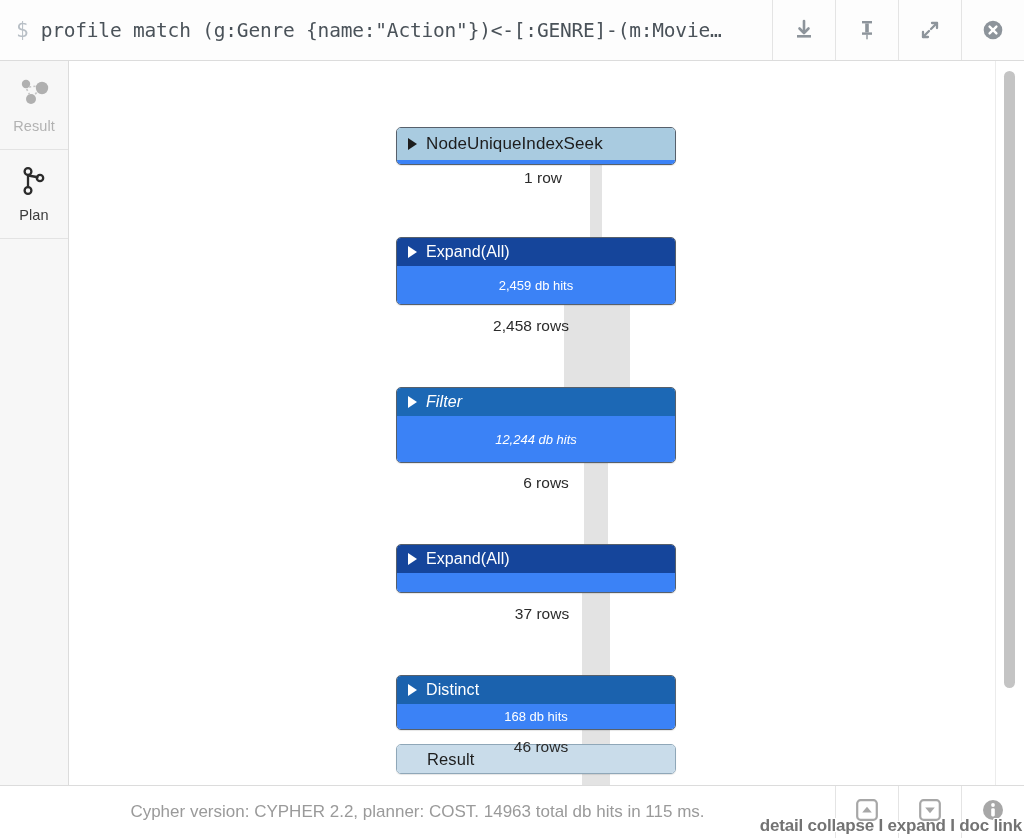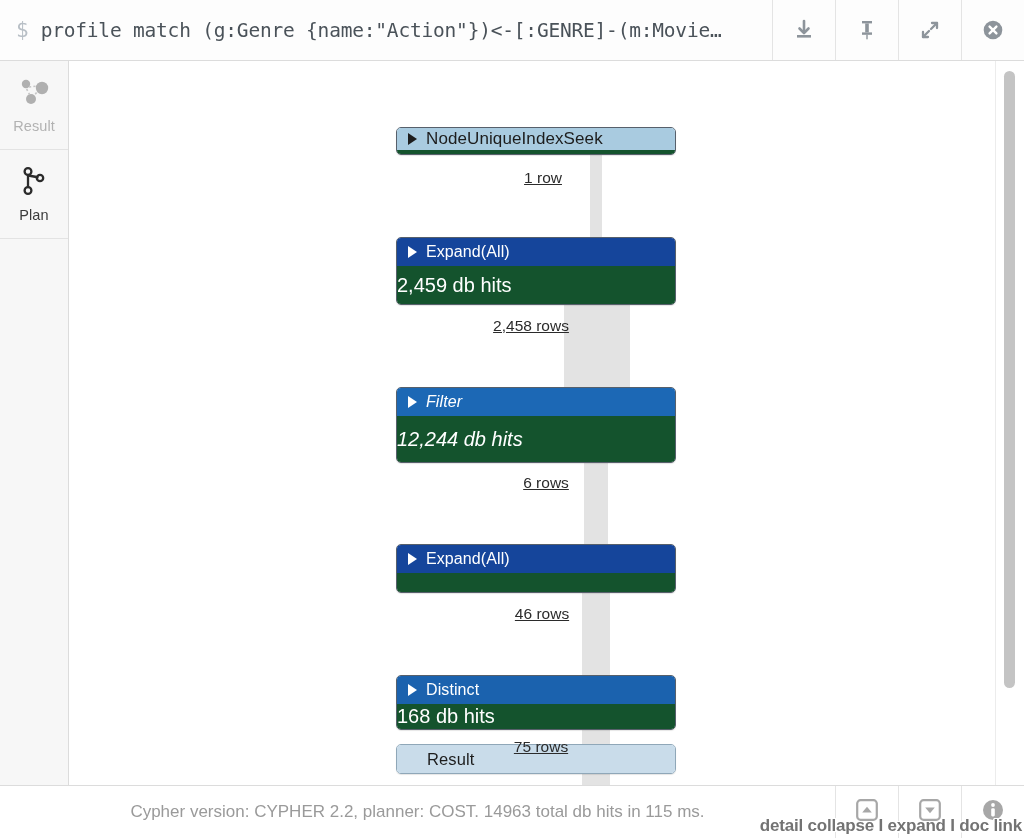--- a/index.html
+++ b/index.html
@@ -114,21 +114,20 @@
     z-index: 1;
   }
   .conn-label {
     position: absolute;
     z-index: 3;
     font-size: 15.5px;
     color: #2b2b2b;
     text-align: center;
     white-space: nowrap;
     transform: translateX(-50%);
-    text-decoration: underline;
   }
 
   
   .op-box {
     position: absolute;
     z-index: 2;
     width: 280px;
     border: 1px solid #57606b;
     border-radius: 5px;
     overflow: hidden;
@@ -146,34 +145,34 @@
   }
   .op-caret {
     width: 0; height: 0;
     border-left: 9px solid #ffffff;
     border-top: 6px solid transparent;
     border-bottom: 6px solid transparent;
     margin-right: 9px;
     flex: none;
   }
   .op-body {
-    background: #14532d;
+    background: #3b82f6;
     color: #ffffff;
-    font-size: 20px;
-    display: flex;
-    align-items: center;
-    justify-content: flex-start;
+    font-size: 13px;
+    display: flex;
+    align-items: center;
+    justify-content: center;
     text-align: center;
   }
 
   
   .op-box.seek .op-head {
     background: #a9cbe0;
     color: #1d1d1d;
-    height: 22px;
+    height: 32px;
     font-size: 17px;
   }
   .op-box.seek .op-caret {
     border-left-color: #1d1d1d;
   }
   .op-box.seek .op-body { height: 4px; }
 
   
   .op-box.result {
     border-color: #8fa7b8;
@@ -353,22 +352,22 @@
 
         <div class="connector" style="left:521px; top:92px; width:12px; height:96px;"></div>
         <div class="connector" style="left:495px; top:240px; width:66px; height:96px;"></div>
         <div class="connector" style="left:515px; top:398px; width:24px; height:96px;"></div>
         <div class="connector" style="left:513px; top:530px; width:28px; height:92px;"></div>
         <div class="connector" style="left:513px; top:662px; width:28px; height:90px;"></div>
 
         <div class="conn-label" style="left:474px; top:108px;">1 row</div>
         <div class="conn-label" style="left:462px; top:256px;">2,458 rows</div>
         <div class="conn-label" style="left:477px; top:413px;">6 rows</div>
-        <div class="conn-label" style="left:473px; top:544px;">46 rows</div>
-        <div class="conn-label" style="left:472px; top:677px;">75 rows</div>
+        <div class="conn-label" style="left:473px; top:544px;">37 rows</div>
+        <div class="conn-label" style="left:472px; top:677px;">46 rows</div>
 
         <div class="op-box seek" style="left:327px; top:66px;">
           <div class="op-head">
             <span class="op-caret"></span>
             <span>NodeUniqueIndexSeek</span>
           </div>
           <div class="op-body"></div>
         </div>
 
         <div class="op-box" style="left:327px; top:176px;">

